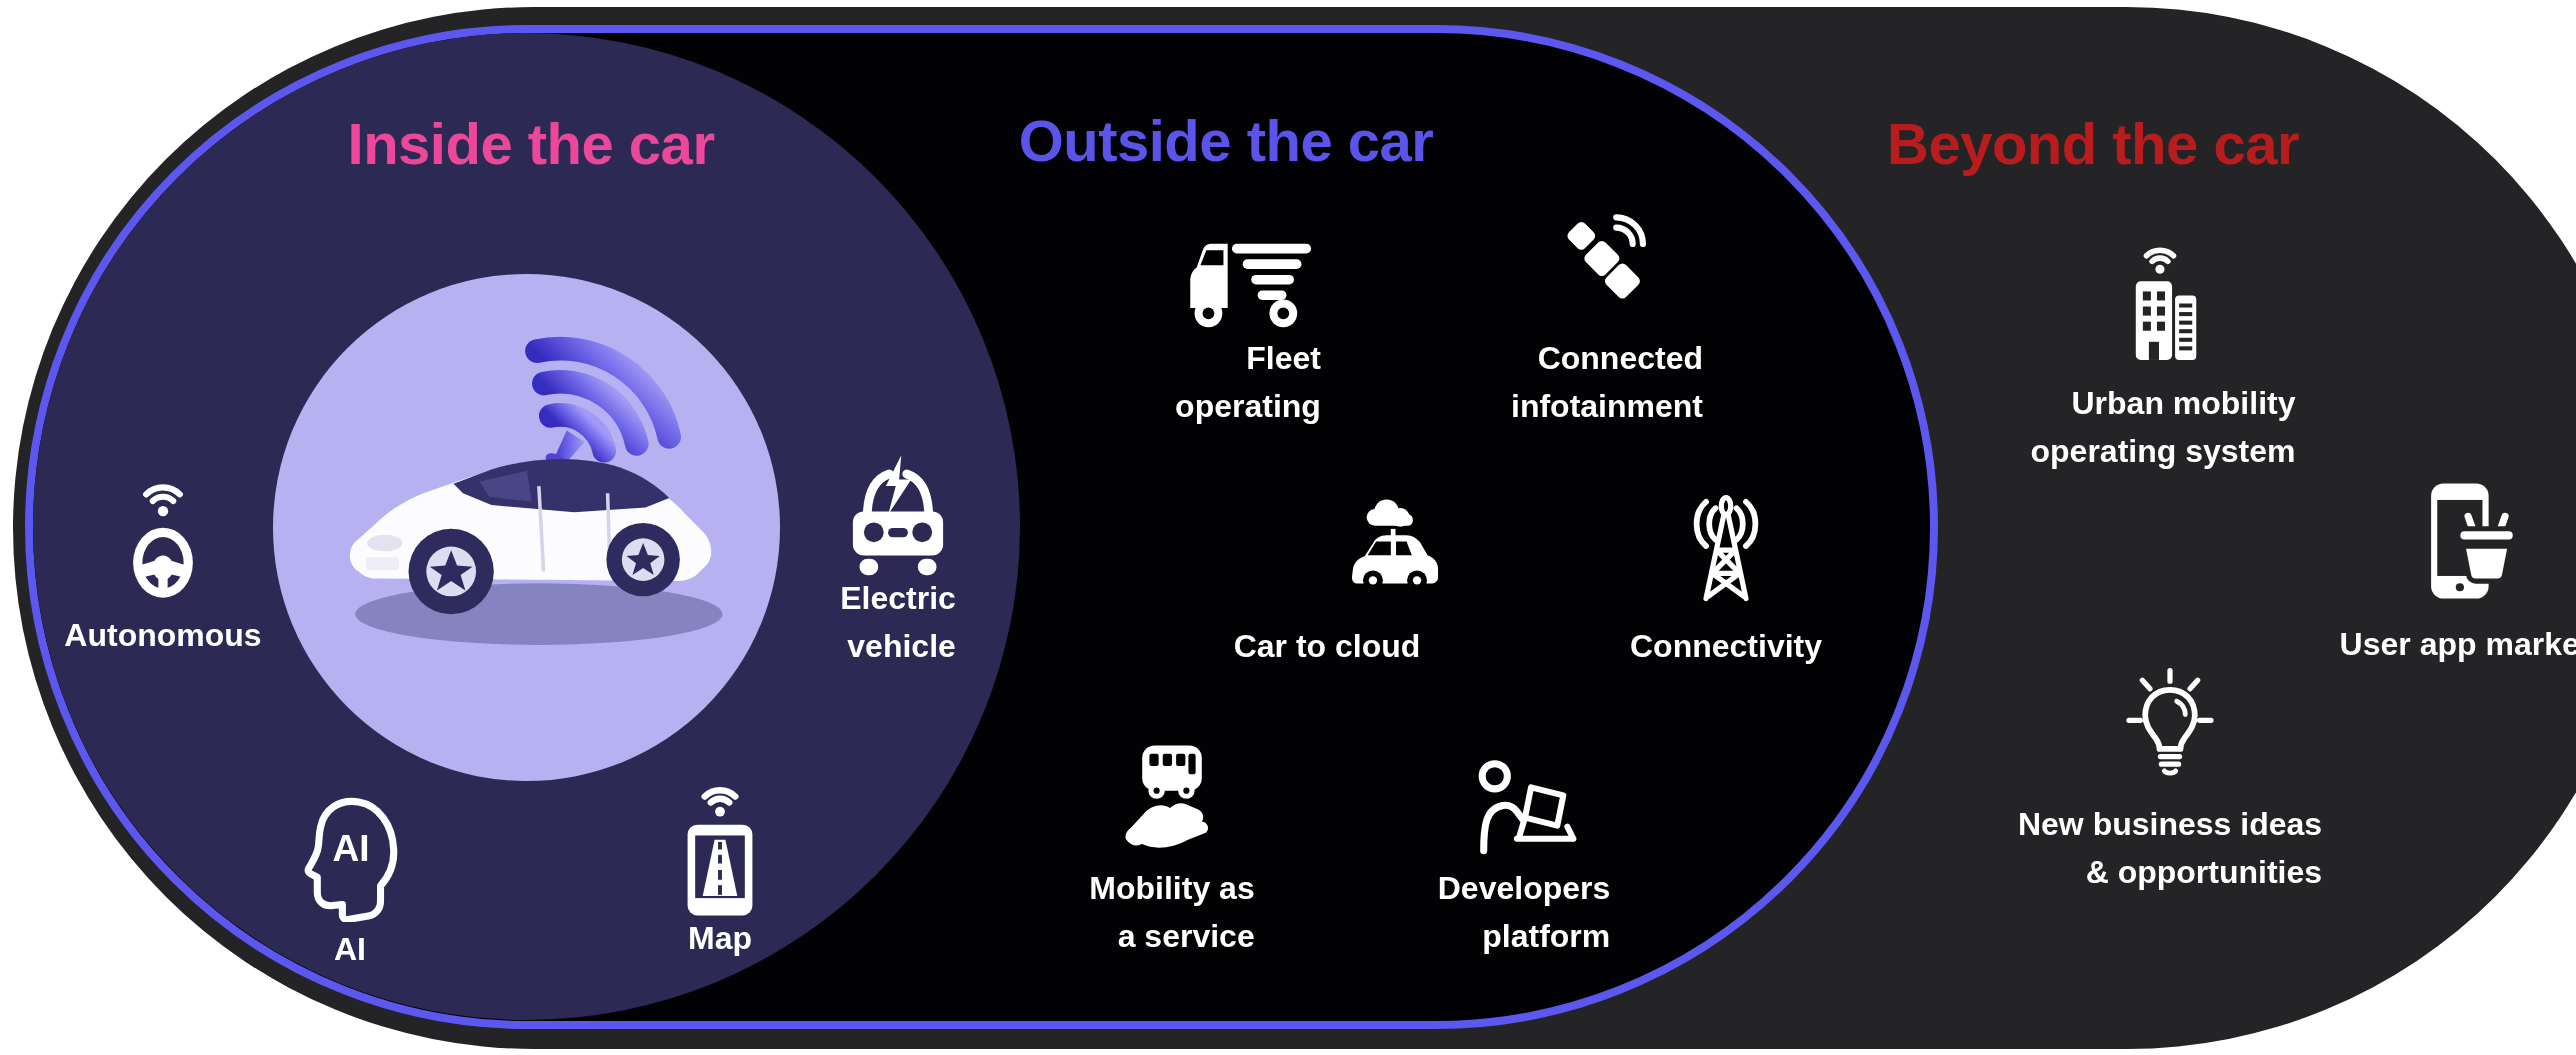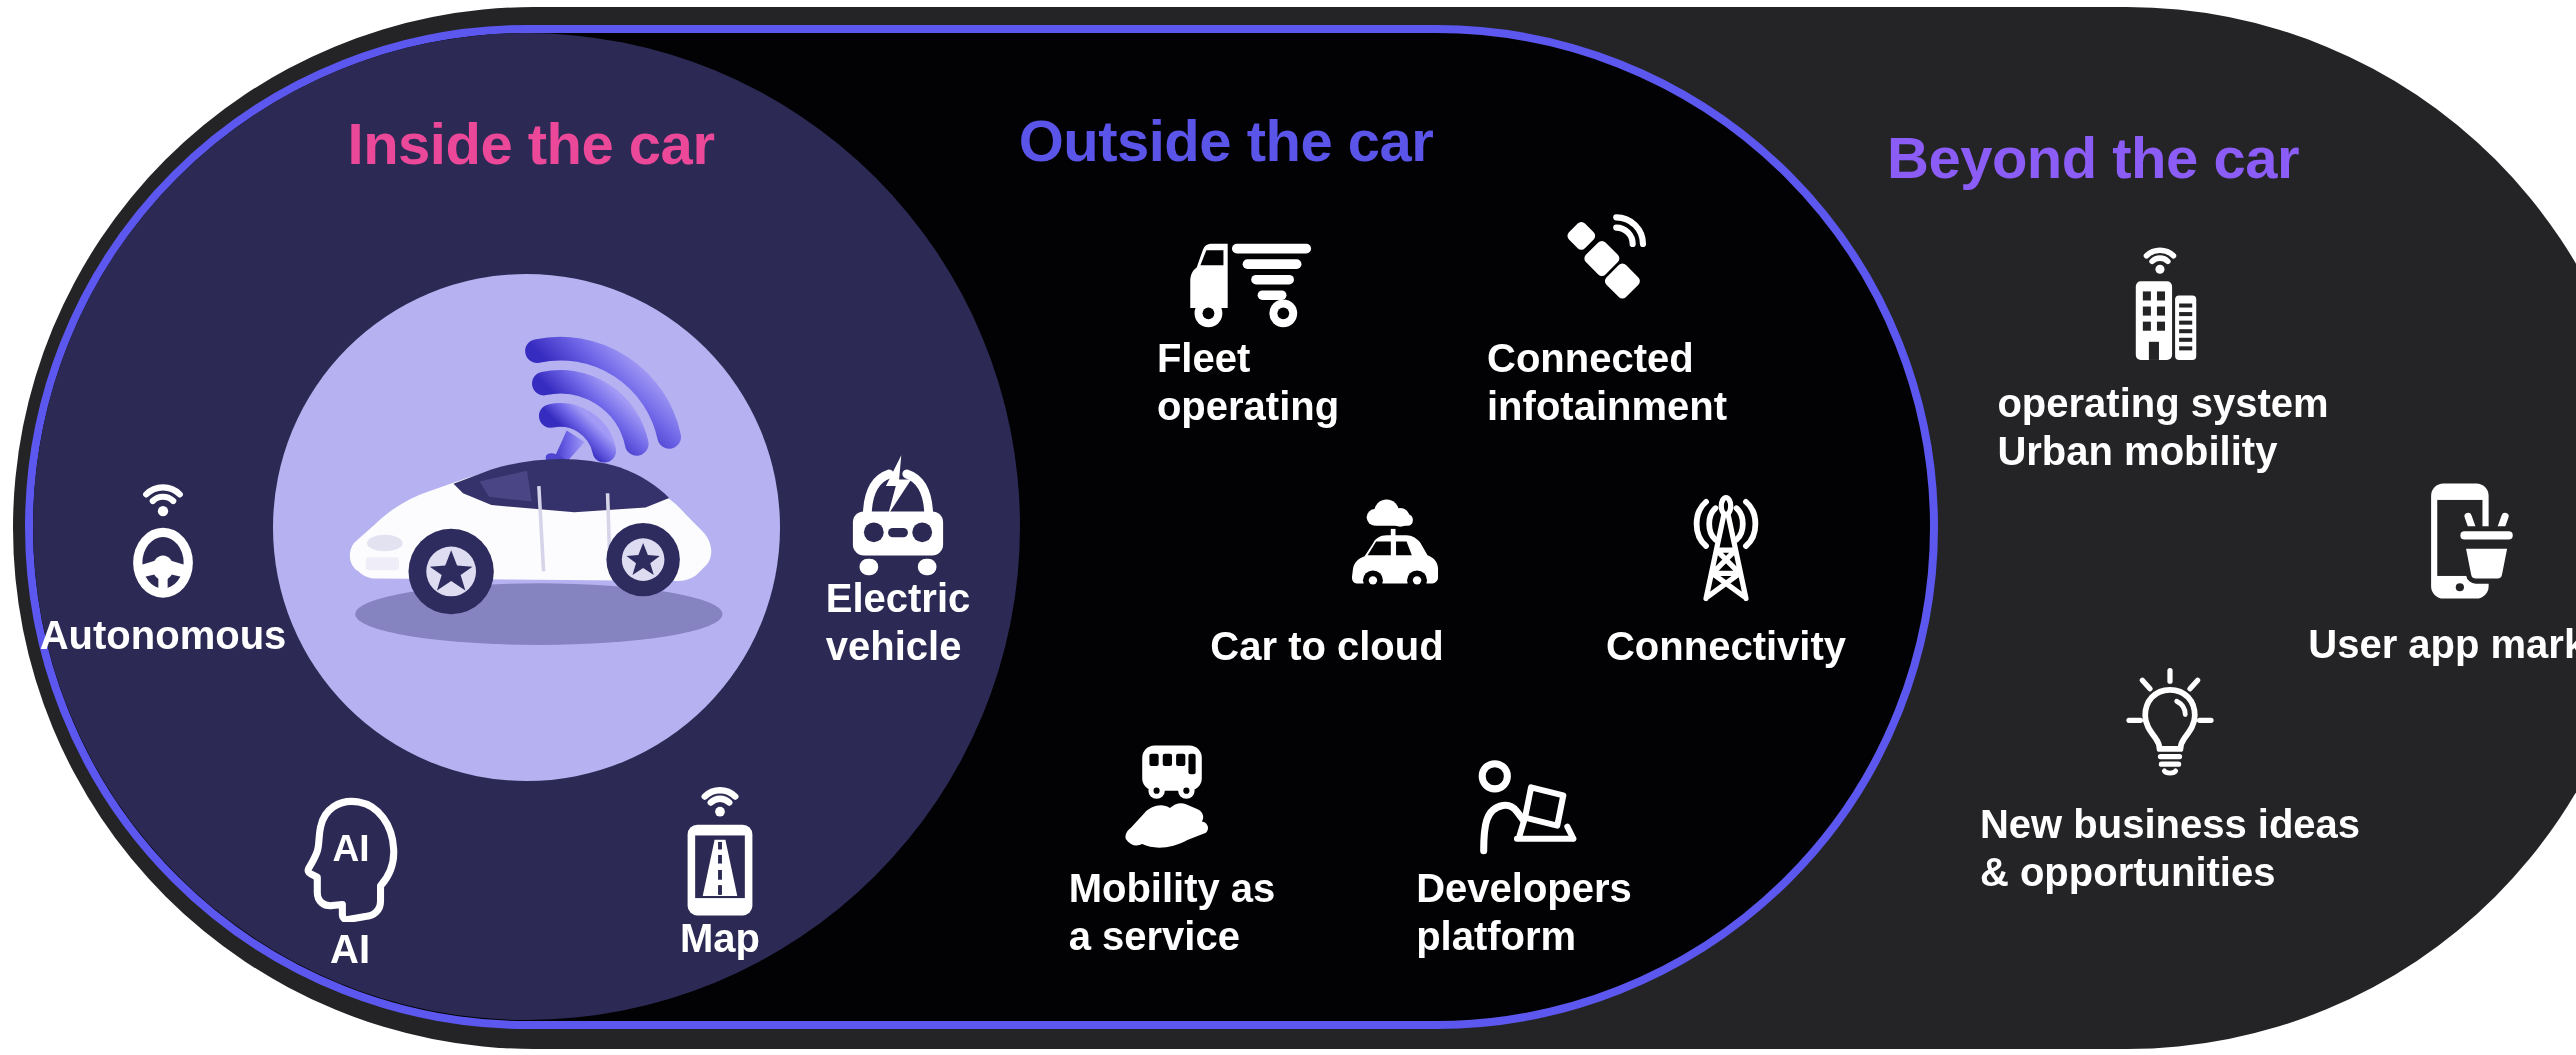--- a/index.html
+++ b/index.html
@@ -14,25 +14,25 @@
   .inside-circle{position:absolute;left:33px;top:33px;width:987px;height:987px;
                  border-radius:50%;background:#2c2a54;}
   .inner-light-circle{position:absolute;left:273px;top:274px;width:507px;height:507px;
                       border-radius:50%;background:#b6b2f1;}
   .car-illustration{position:absolute;left:290px;top:261px;width:474px;height:474px;}
   
   .zone-title{position:absolute;transform:translateX(-50%);font-size:58px;font-weight:700;
               letter-spacing:-0.5px;white-space:nowrap;}
   #t-inside{left:531px;top:110px;color:#ec4899;}
   #t-outside{left:1226px;top:107px;color:#5a54e9;text-align:center;}
-  #t-beyond{left:2093px;top:124px;color:#8b5cf6;}
+  #t-beyond{left:2093px;top:110px;color:#b91c1c;}
   
   .icon-wrap{position:absolute;transform:translateX(-50%);}
-  .label{position:absolute;transform:translateX(-50%);color:#ffffff;font-size:40px;
-         line-height:48px;font-weight:600;text-align:left;white-space:nowrap;}
+  .label{position:absolute;transform:translateX(-50%);color:#ffffff;font-size:32px;
+         line-height:48px;font-weight:600;text-align:right;white-space:nowrap;}
   .label span{display:block;}
   #it-autonomous .icon-wrap{left:163px;top:474px}   #it-autonomous .label{left:163px;top:611px}
   #it-ai .icon-wrap{left:350px;top:791px}          #it-ai .label{left:350px;top:925px}
   #it-map .icon-wrap{left:720px;top:779px}        #it-map .label{left:720px;top:914px}
   #it-ev .icon-wrap{left:898px;top:452px}          #it-ev .label{left:898px;top:574px}
   #it-fleet .icon-wrap{left:1248px;top:231px}       #it-fleet .label{left:1248px;top:334px}
   #it-connected .icon-wrap{left:1607px;top:205px}   #it-connected .label{left:1607px;top:334px}
   #it-cartocloud .icon-wrap{left:1395px;top:489px}  #it-cartocloud .label{left:1327px;top:622px}
   #it-connectivity .icon-wrap{left:1726px;top:483px}#it-connectivity .label{left:1726px;top:622px}
   #it-maas .icon-wrap{left:1172px;top:737px}       #it-maas .label{left:1172px;top:864px}
@@ -301,22 +301,22 @@
       <rect x="67" y="58" width="21" height="64" rx="4" fill="#fff"></rect>
       <rect x="71" y="66" width="13" height="4" fill="#242427"></rect>
           <rect x="71" y="74.5" width="13" height="4" fill="#242427"></rect>
       <rect x="71" y="83" width="13" height="4" fill="#242427"></rect>
           <rect x="71" y="91.5" width="13" height="4" fill="#242427"></rect>
       <rect x="71" y="100" width="13" height="4" fill="#242427"></rect>
           <rect x="71" y="108.5" width="13" height="4" fill="#242427"></rect>
     </svg>
       </div>
     <div class="label">
-      <span>operating system</span>
-        <span>Urban mobility</span>
+      <span>Urban mobility</span>
+        <span>operating system</span>
     </div>
   </div>
 
   <div class="item" id="it-appmarket">
     <div class="icon-wrap">
         <svg width="113" height="134" viewBox="0 0 110 130">
       <rect x="22" y="10" width="56" height="112" rx="12" fill="#fff"></rect>
       <rect x="28" y="26" width="44" height="74" fill="#242427"></rect>
       <circle cx="50" cy="111" r="4" fill="#242427"></circle>
       <path d="M63,56 L58,42 M89,56 L94,42" stroke="#242427" stroke-width="13" stroke-linecap="round" fill="none"></path>

